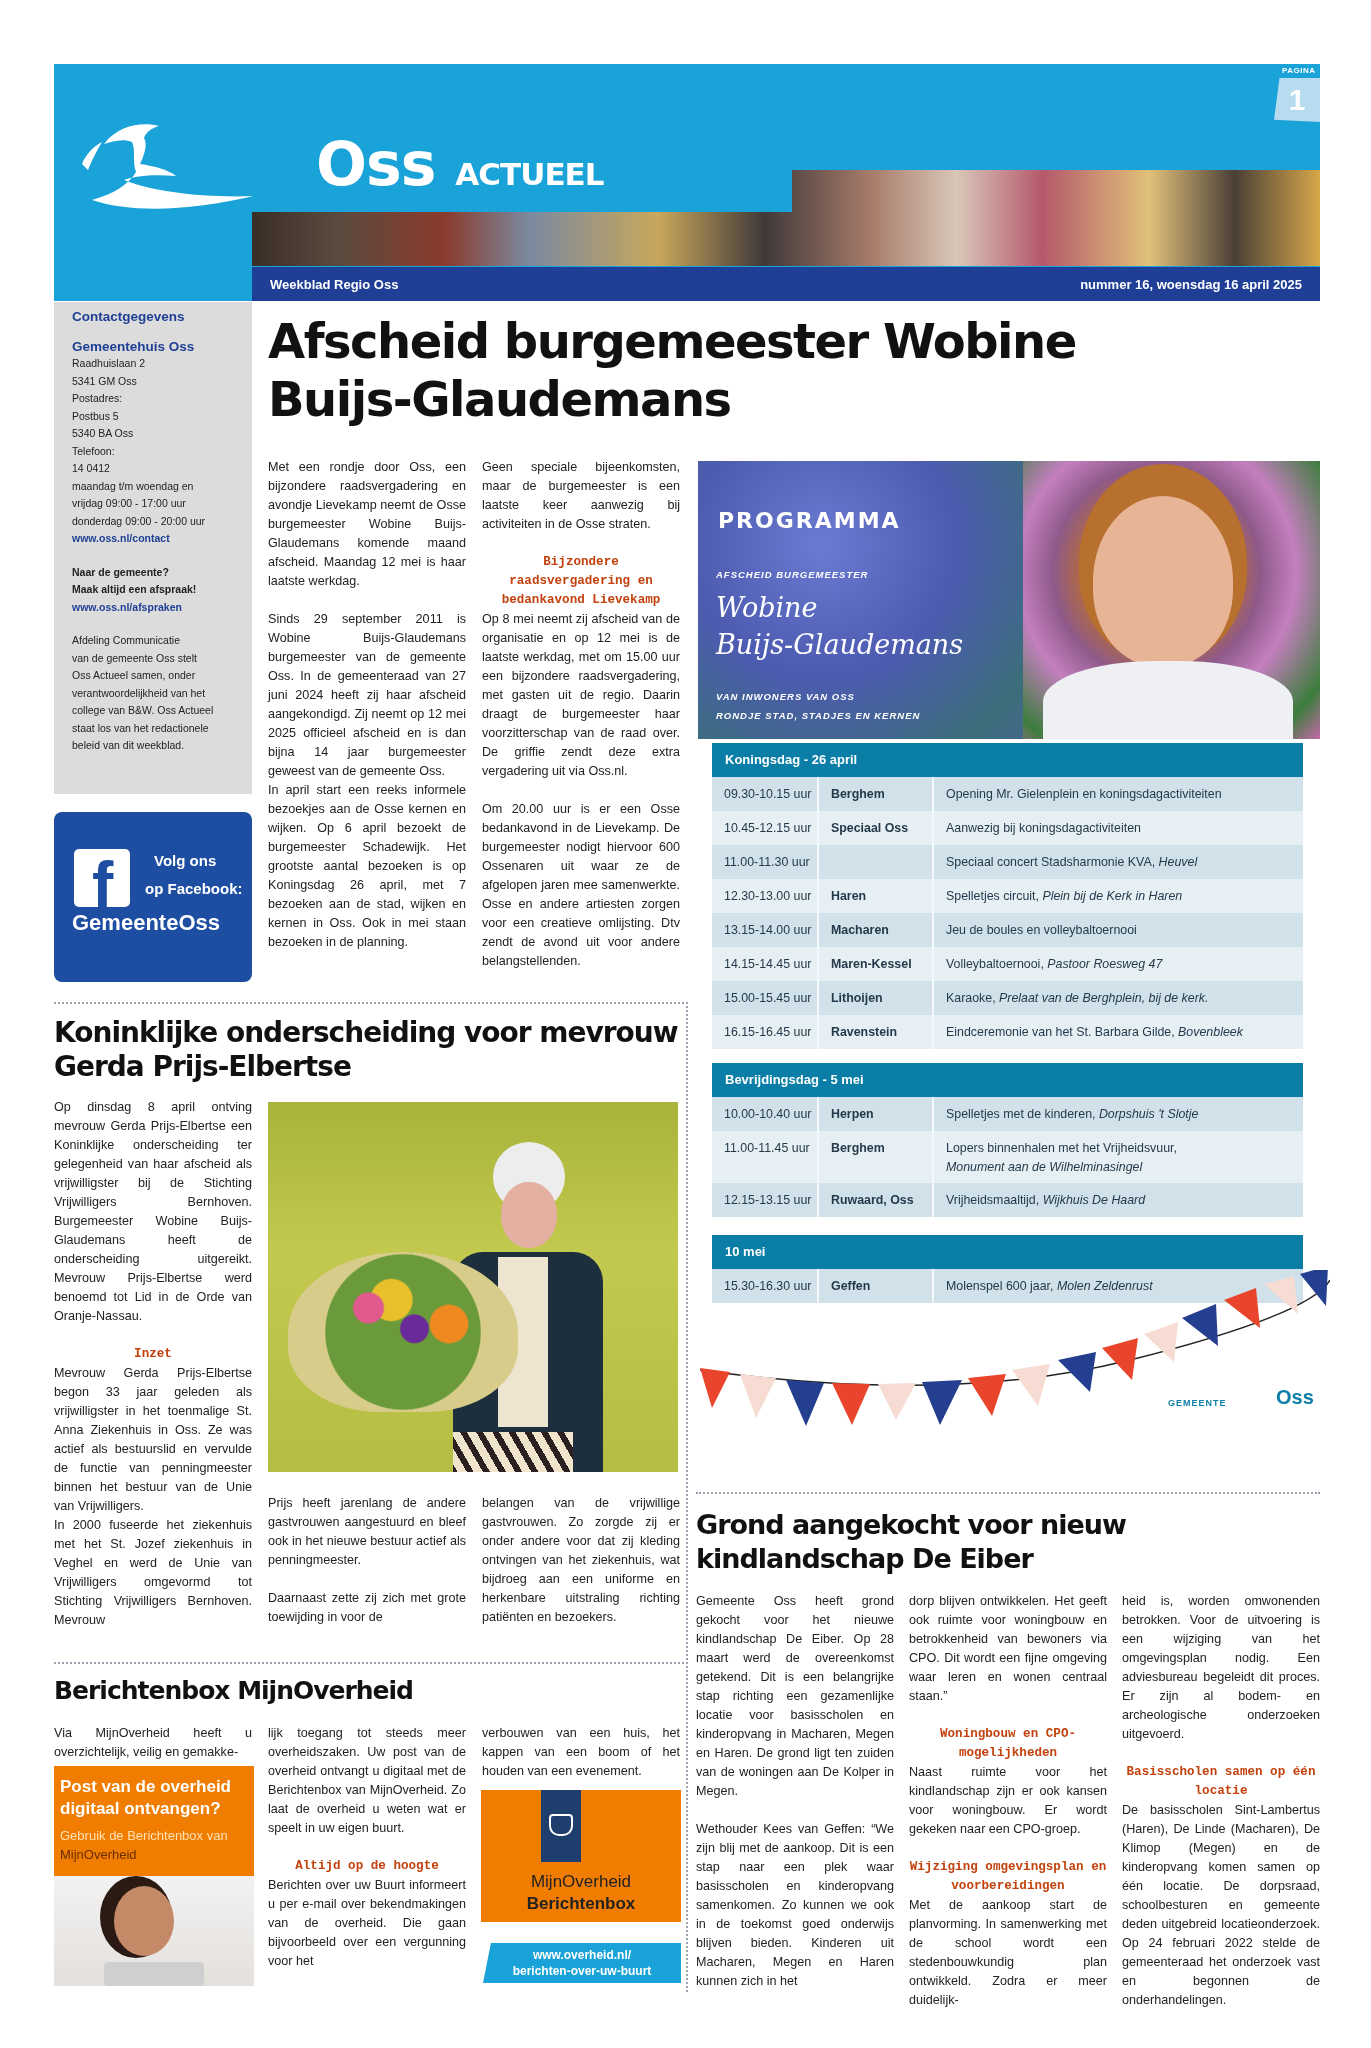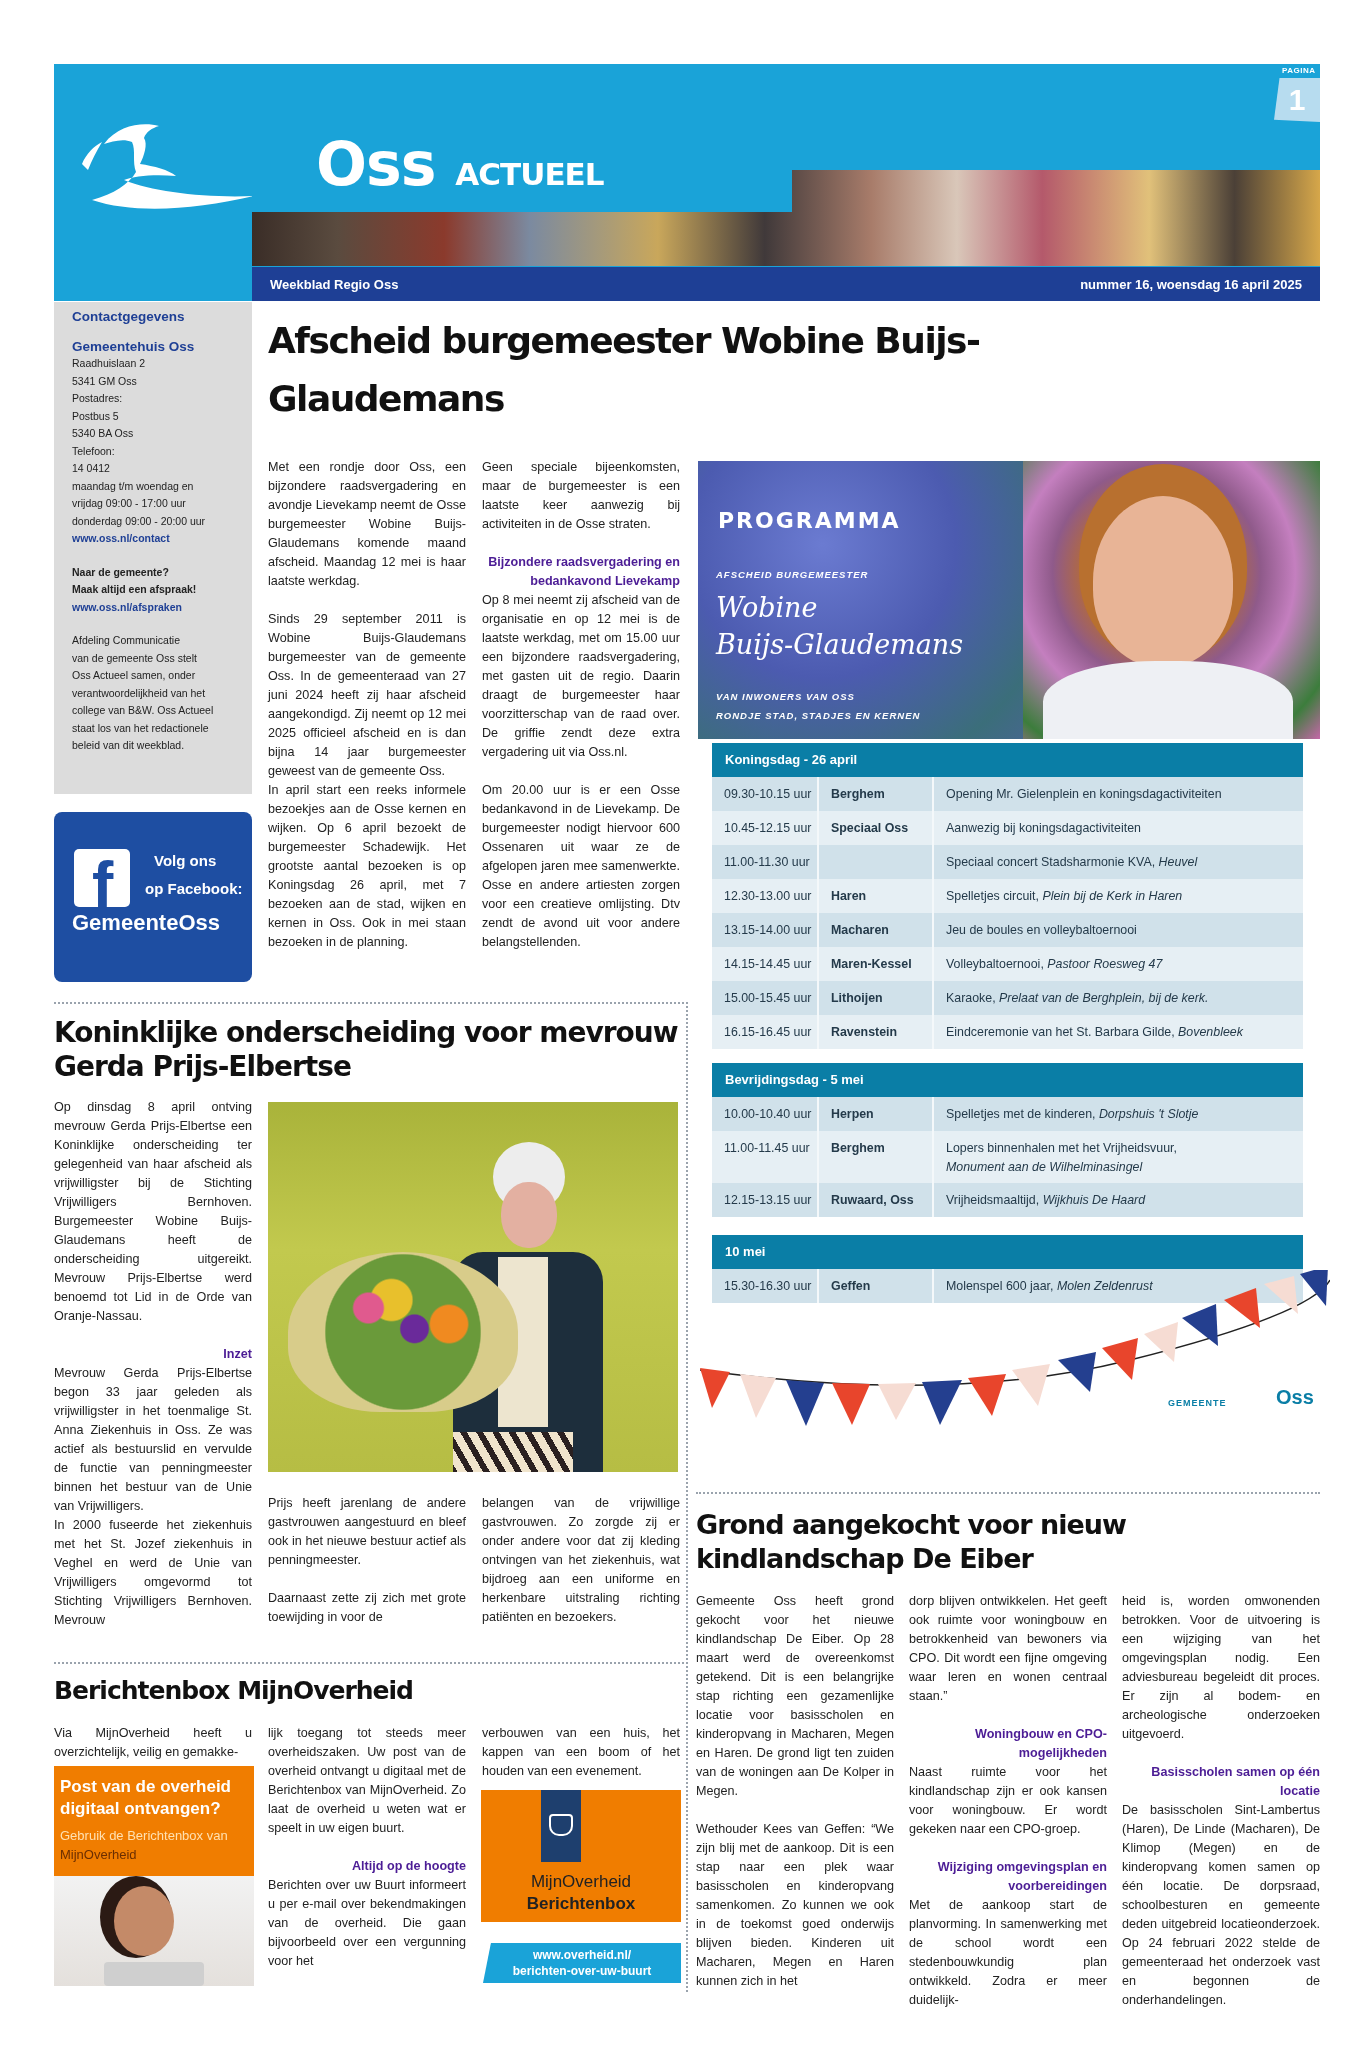--- a/index.html
+++ b/index.html
@@ -28,25 +28,25 @@
   .sidebar .gap { height: 16px; }
 
   .facebook { position: absolute; left: 54px; top: 812px; width: 198px; height: 170px; background: #1e4ea2; border-radius: 8px; color: #fff; }
   .fb-icon { position: absolute; left: 20px; top: 37px; width: 56px; height: 58px; background: #fff; border-radius: 5px; overflow: hidden; }
   .fb-icon span { position: absolute; left: 18px; top: 4px; font-size: 64px; font-weight: bold; color: #1e4ea2; line-height: 1; font-family: "Liberation Sans", sans-serif; }
   .fb-t1 { position: absolute; left: 100px; top: 40px; font-size: 15px; font-weight: bold; }
   .fb-t2 { position: absolute; left: 91px; top: 68px; font-size: 15px; font-weight: bold; }
   .fb-t3 { position: absolute; left: 18px; top: 98px; font-size: 22px; font-weight: bold; }
 
   
-  .headline-main { position: absolute; left: 268px; top: 312px; width: 860px; font-family: "DejaVu Sans", sans-serif; font-size: 36px; font-weight: bold; line-height: 58px; color: #111; letter-spacing: -1.5px; }
+  .headline-main { position: absolute; left: 268px; top: 312px; width: 860px; font-family: "DejaVu Sans", sans-serif; font-size: 48px; font-weight: bold; line-height: 58px; color: #111; letter-spacing: -1.5px; }
   .col { position: absolute; font-size: 12.6px; line-height: 19px; text-align: justify; color: #222; }
   .col p { margin-bottom: 19px; }
   .col p.tight { margin-bottom: 0; }
-  .col .sub { color: #4c1d95; font-weight: bold; display: block; text-align: right; }
+  .col .sub { color: #c2410c; font-weight: bold; display: block; text-align: center; font-family: Liberation Mono, monospace; }
 
   
   .prog-hero { position: absolute; left: 698px; top: 461px; width: 622px; height: 278px; overflow: hidden;
     background: radial-gradient(circle at 20% 30%, #6b7bd1 0%, #4c5bb0 25%, #3b6e7a 45%, #5a59b4 70%, #4858a8 100%); }
   .prog-hero .portrait { position: absolute; left: 325px; top: 0; width: 297px; height: 278px;
     background: radial-gradient(ellipse at 45% 40%, #e9b79d 0%, #d79c7a 18%, #b66c35 30%, #8f5a8a 45%, #c47fbf 60%, #3c7d3c 85%, #c468a8 100%); }
   .prog-hero .portrait .face { position: absolute; left: 70px; top: 35px; width: 140px; height: 170px; border-radius: 50% 50% 45% 45%; background: #e8b496; box-shadow: 0 -18px 0 14px #b8702f; }
   .prog-hero .portrait .body { position: absolute; left: 20px; top: 200px; width: 250px; height: 90px; border-radius: 45% 45% 0 0; background: #eef0f4; }
   .prog-title { position: absolute; left: 20px; top: 47px; color: #fff; font-family: "DejaVu Sans", sans-serif; font-weight: bold; font-size: 22px; letter-spacing: 2px; }
   .prog-kicker { position: absolute; left: 18px; top: 108px; color: #fff; font-size: 9.5px; font-weight: bold; font-style: italic; letter-spacing: 1px; }

